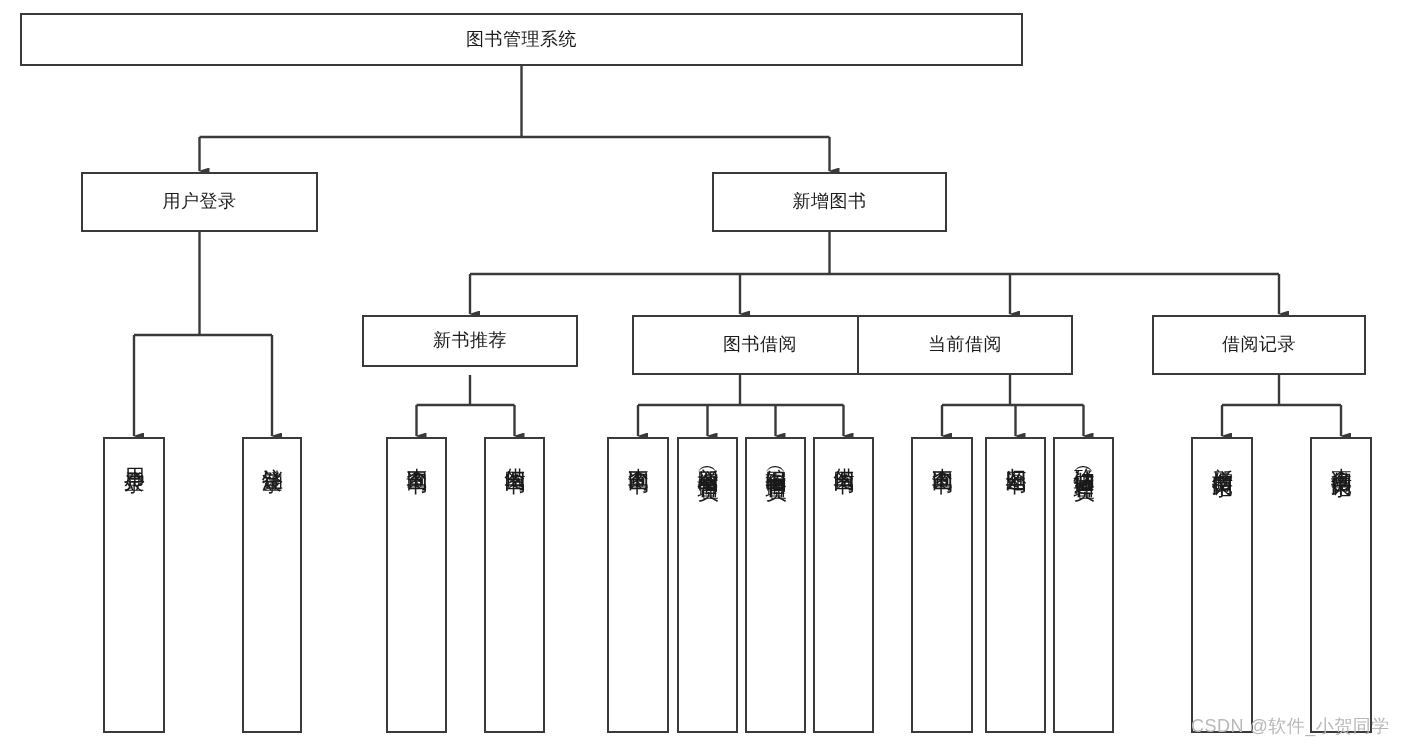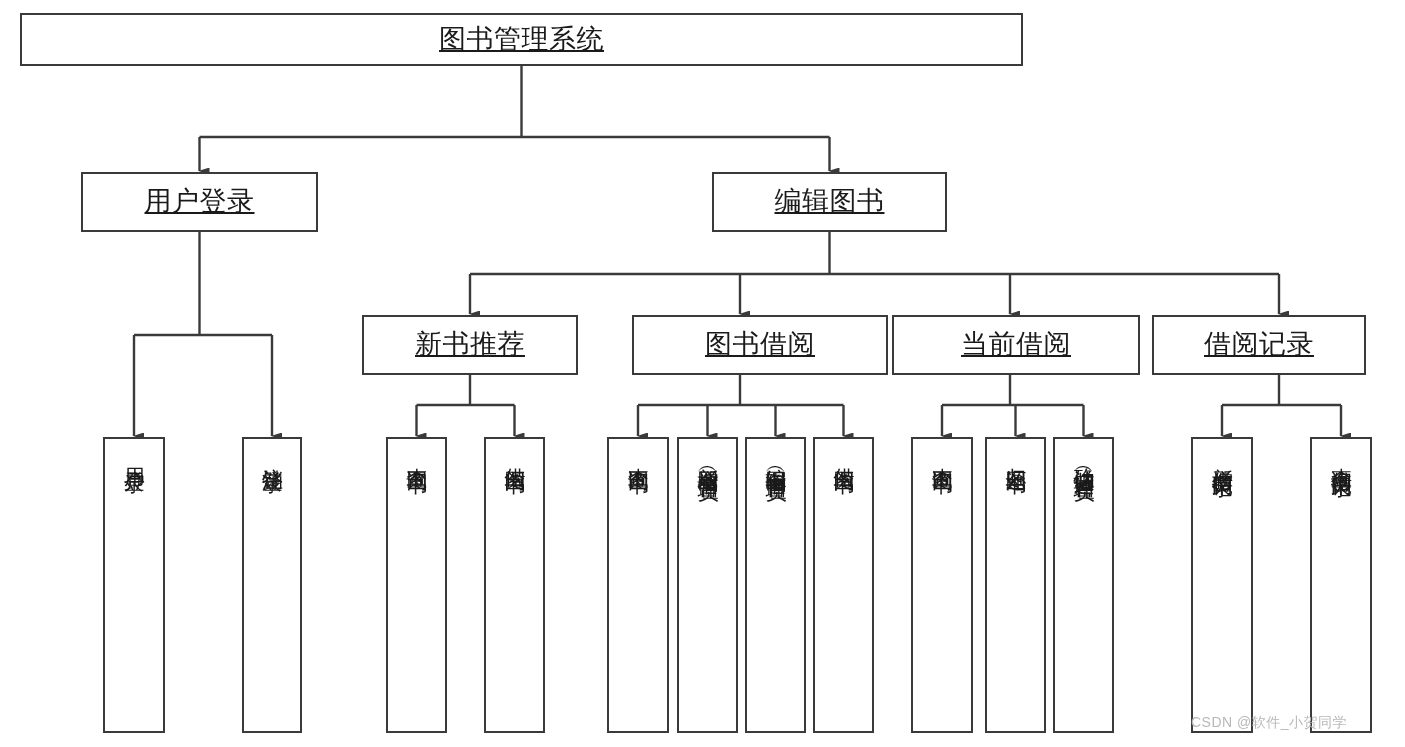--- a/index.html
+++ b/index.html
@@ -37,40 +37,39 @@
     overflow: hidden;
   }
   .node-label {
     color: #1a1a1a;
     line-height: 1.18;
     text-align: center;
     white-space: pre;
     letter-spacing: 0.5px;
   }
   .node.horizontal .node-label {
-    font-size: 27px;
-    text-decoration: underline;
+    font-size: 18px;
   }
   .node.vertical {
     align-items: flex-start;
     justify-content: center;
     padding-top: 12px;
   }
   .node.vertical .node-label {
     writing-mode: vertical-rl;
     text-orientation: upright;
     font-size: 21px;
     letter-spacing: 2px;
     text-align: left;
   }
   #watermark {
     position: absolute;
     left: 1191px;
     top: 714px;
-    font-size: 14px;
+    font-size: 18px;
     color: #b8b8b8;
     white-space: nowrap;
     letter-spacing: 0.5px;
     pointer-events: none;
   }
 </style>
 </head>
 <body>
 
 <div id="diagram-root">
@@ -117,29 +116,29 @@
       </g>
   </svg>
   <div id="node-layer">
       <div class="node horizontal" style="left: 20px; top: 13px; width: 1003px; height: 53px;">
         <span class="node-label">图书管理系统</span>
       </div>
       <div class="node horizontal" style="left: 81px; top: 172px; width: 237px; height: 60px;">
         <span class="node-label">用户登录</span>
       </div>
       <div class="node horizontal" style="left: 712px; top: 172px; width: 235px; height: 60px;">
-        <span class="node-label">编辑图书</span>
+        <span class="node-label">新增图书</span>
       </div>
-      <div class="node horizontal" style="left: 362px; top: 315px; width: 216px; height: 60px;">
+      <div class="node horizontal" style="left: 362px; top: 315px; width: 216px; height: 52px;">
         <span class="node-label">新书推荐</span>
       </div>
       <div class="node horizontal" style="left: 632px; top: 315px; width: 256px; height: 60px;">
         <span class="node-label">图书借阅</span>
       </div>
-      <div class="node horizontal" style="left: 892px; top: 315px; width: 248px; height: 60px;">
+      <div class="node horizontal" style="left: 857px; top: 315px; width: 216px; height: 60px;">
         <span class="node-label">当前借阅</span>
       </div>
       <div class="node horizontal" style="left: 1152px; top: 315px; width: 214px; height: 60px;">
         <span class="node-label">借阅记录</span>
       </div>
       <div class="node vertical" style="left: 103px; top: 437px; width: 62px; height: 296px;">
         <span class="node-label">用户登录</span>
       </div>
       <div class="node vertical" style="left: 242px; top: 437px; width: 60px; height: 296px;">
         <span class="node-label">注销登录</span>

